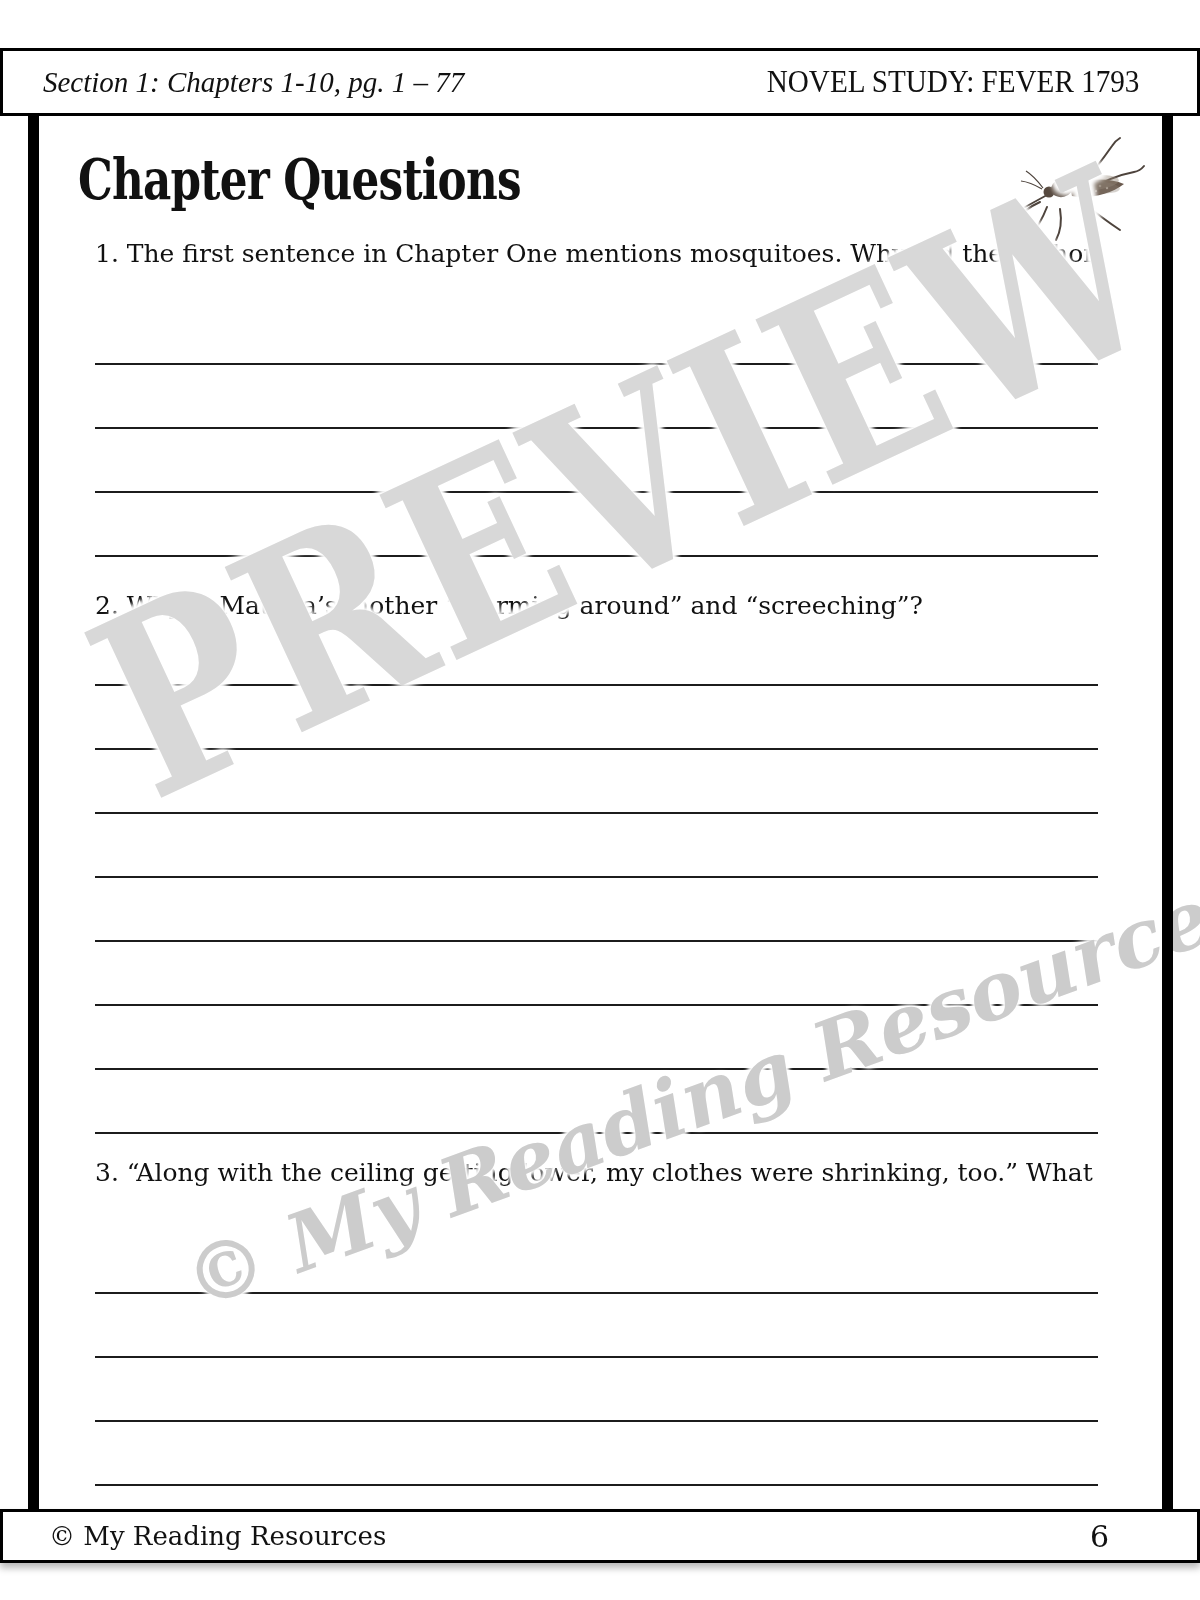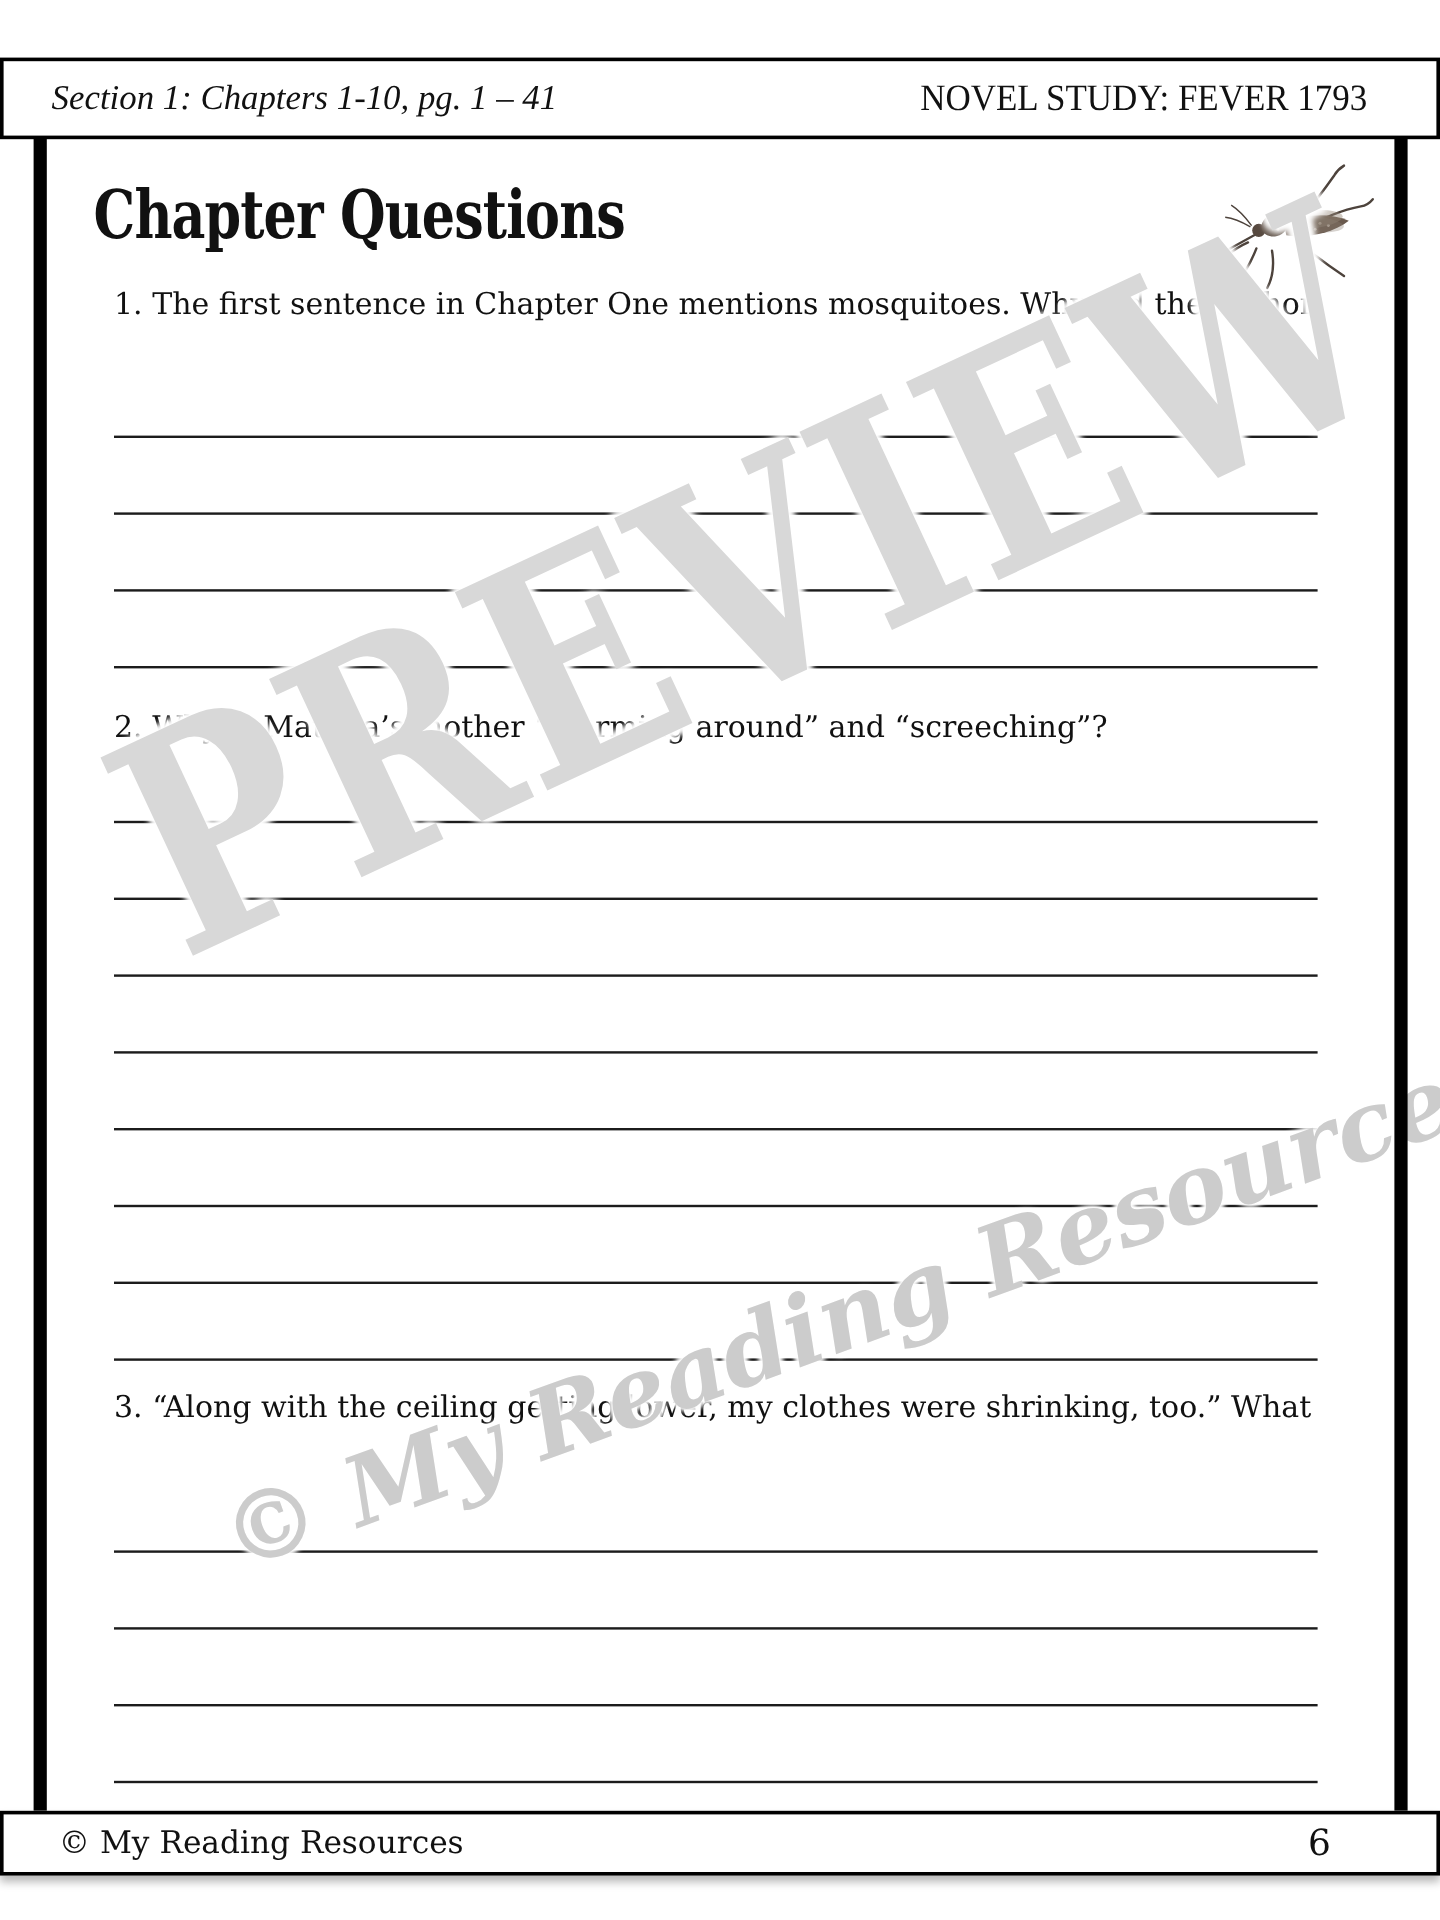--- a/index.html
+++ b/index.html
@@ -73,21 +73,21 @@
     text-shadow:0 0 6px #fff, 0 0 6px #fff, 2px 2px 4px #fff, -2px -2px 4px #fff;
     pointer-events:none;
   }
 </style>
 </head>
 <body>
 
 <div class="sheet">
 
   <div class="header-band">
-    <div class="header-left"><span class="bold">Section 1:</span><span> Chapters 1-10, pg. 1 – 41</span></div>
+    <div class="header-left"><span class="bold">Section 1:</span><span> Chapters 1-10, pg. 1 – 77</span></div>
     <div class="header-right">NOVEL STUDY: FEVER 1793</div>
   </div>
 
   <div class="vbar left"></div>
   <div class="vbar right"></div>
 
   <h1 class="page-title">Chapter Questions</h1>
 
   <svg class="mosquito" viewBox="0 0 160 115" xmlns="http://www.w3.org/2000/svg">
     <g stroke="#4d433c" stroke-width="2" fill="none" stroke-linecap="round">

